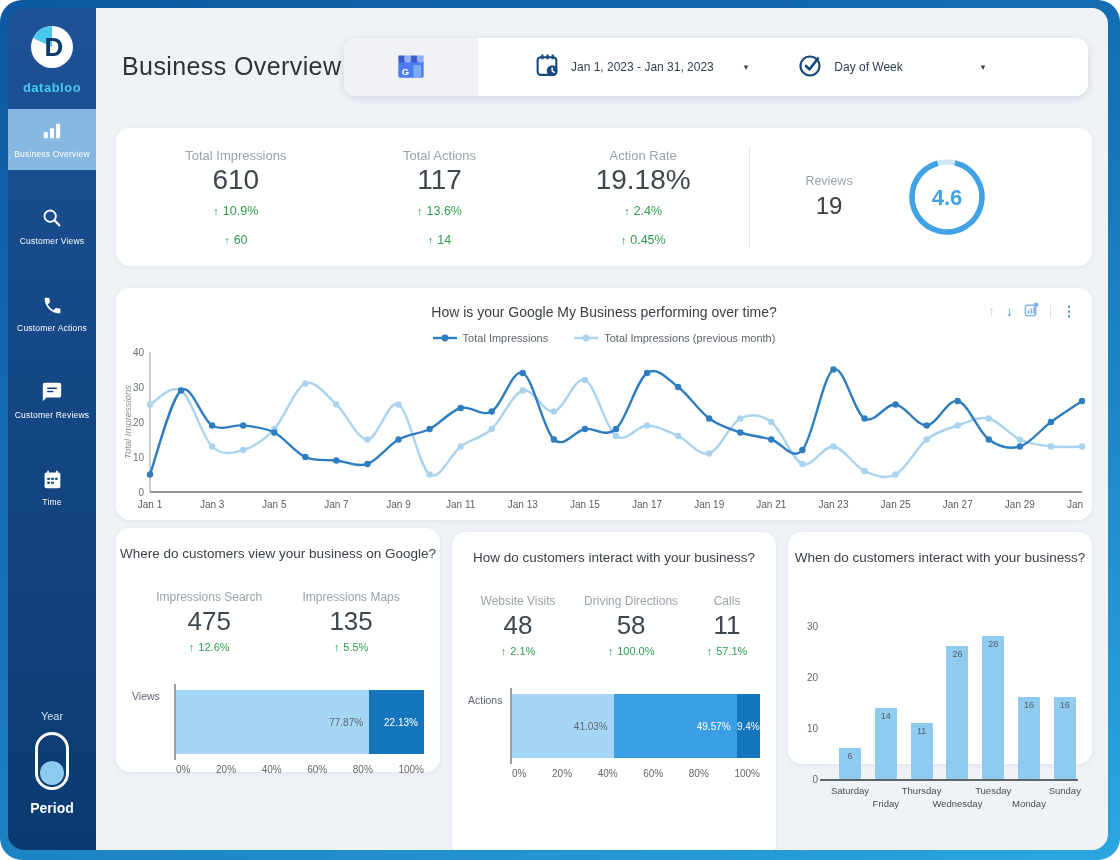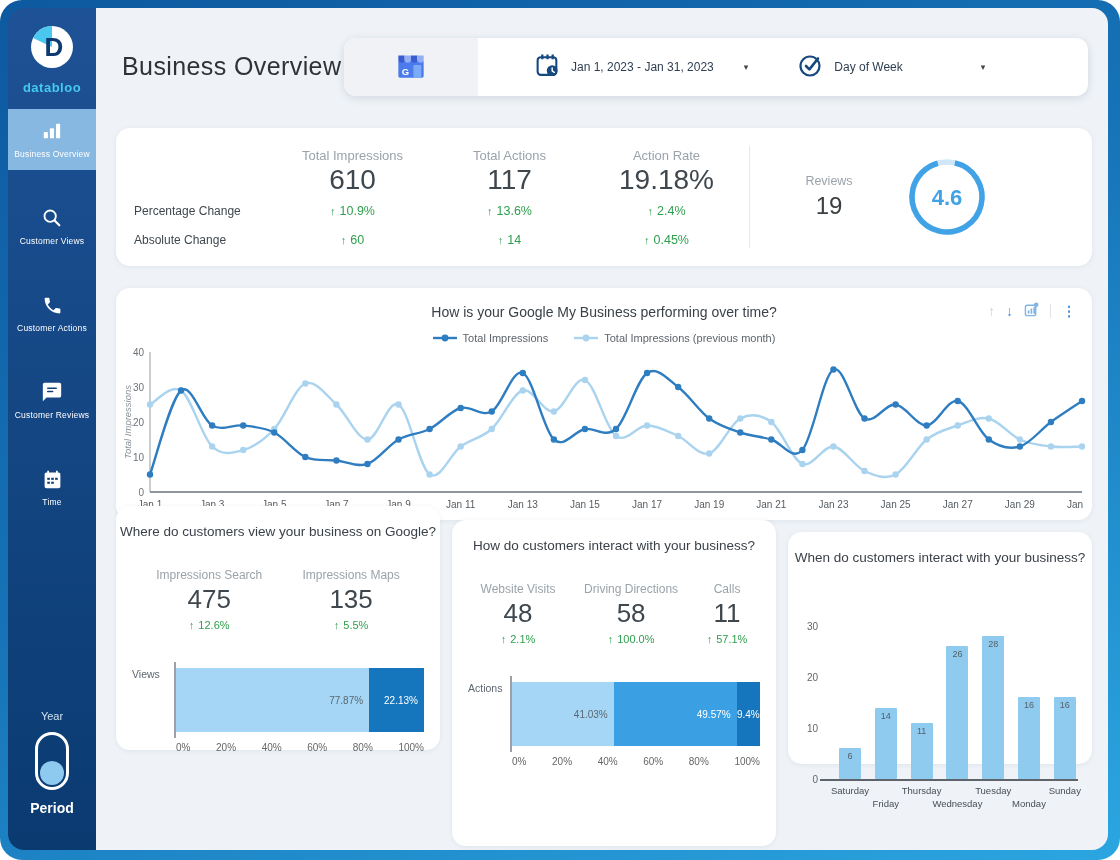--- a/index.html
+++ b/index.html
@@ -60,22 +60,22 @@
   .line-card { left:20px; top:280px; width:976px; height:232px; }
   .line-card .card-title { position:absolute; left:0; right:0; top:16px; }
   .chart-actions { position:absolute; right:16px; top:14px; display:flex; align-items:center; gap:11px; font-size:14px; }
   .ca-up { color:#b9d7f0; } .ca-down { color:#4f96d8; } .ca-kebab { color:#4f96d8; font-weight:bold; }
   .ca-divider { width:1px; height:14px; background:#dde3e8; }
   .legend { position:absolute; left:0; right:0; top:44px; display:flex; justify-content:center; gap:26px; }
   .legend-item { display:flex; align-items:center; gap:6px; font-size:11px; color:#5d646b; cursor:pointer; }
   .perf-svg { position:absolute; left:6px; top:54px; }
 
   
-  .views-card { left:20px; top:498px; width:324px; height:244px; }
-  .actions-card { left:356px; top:512px; width:324px; height:326px; }
+  .views-card { left:20px; top:520px; width:324px; height:244px; }
+  .actions-card { left:356px; top:524px; width:324px; height:326px; }
   .bottom-title { position:absolute; left:0; right:0; top:18px; font-size:13.5px; }
   .mini-metrics { position:absolute; left:0; right:0; top:62px; display:flex; justify-content:space-evenly; }
   .mini-metric { display:flex; flex-direction:column; align-items:center; }
   .mini-label { font-size:12px; color:#9aa3ab; }
   .mini-value { font-size:26px; color:#3f474e; margin-top:2px; }
   .mini-chg { font-size:11px; color:var(--green); margin-top:4px; }
   .hbar-block { position:absolute; left:16px; right:16px; top:162px; }
   .hbar-row { display:flex; align-items:flex-start; }
   .hbar-cat { width:44px; font-size:10.5px; color:#5d6771; }
   .hbar-track { flex:1; height:64px; display:flex; position:relative; }
@@ -217,25 +217,20 @@
               <circle cx="12" cy="14" r="9.5" stroke="#16497f" stroke-width="2.2"></circle>
               <path d="M8 14 l3.4 3.4 L20 6.5" stroke="#16497f" stroke-width="2.6" stroke-linecap="round" stroke-linejoin="round"></path>
             </svg>
           </span>
           <span class="filter-text">Day of Week</span>
           <span class="caret" style="margin-left:78px">▾</span>
         </div>
       </div>
 
       <div class="card kpi-card">
-        <div class="kpi-rowlabels">
-          <div class="sp"></div>
-          <div class="kpi-rowlabel">Percentage Change</div>
-          <div class="kpi-rowlabel">Absolute Change</div>
-        </div>
 
         <div class="kpi-col">
           <div class="kpi-label">Total Impressions</div>
           <div class="kpi-value">610</div>
           <div class="kpi-chg">
               <span class="arr">↑</span>
               <span>10.9%</span>
             </div>
           <div class="kpi-chg">
               <span class="arr">↑</span>

